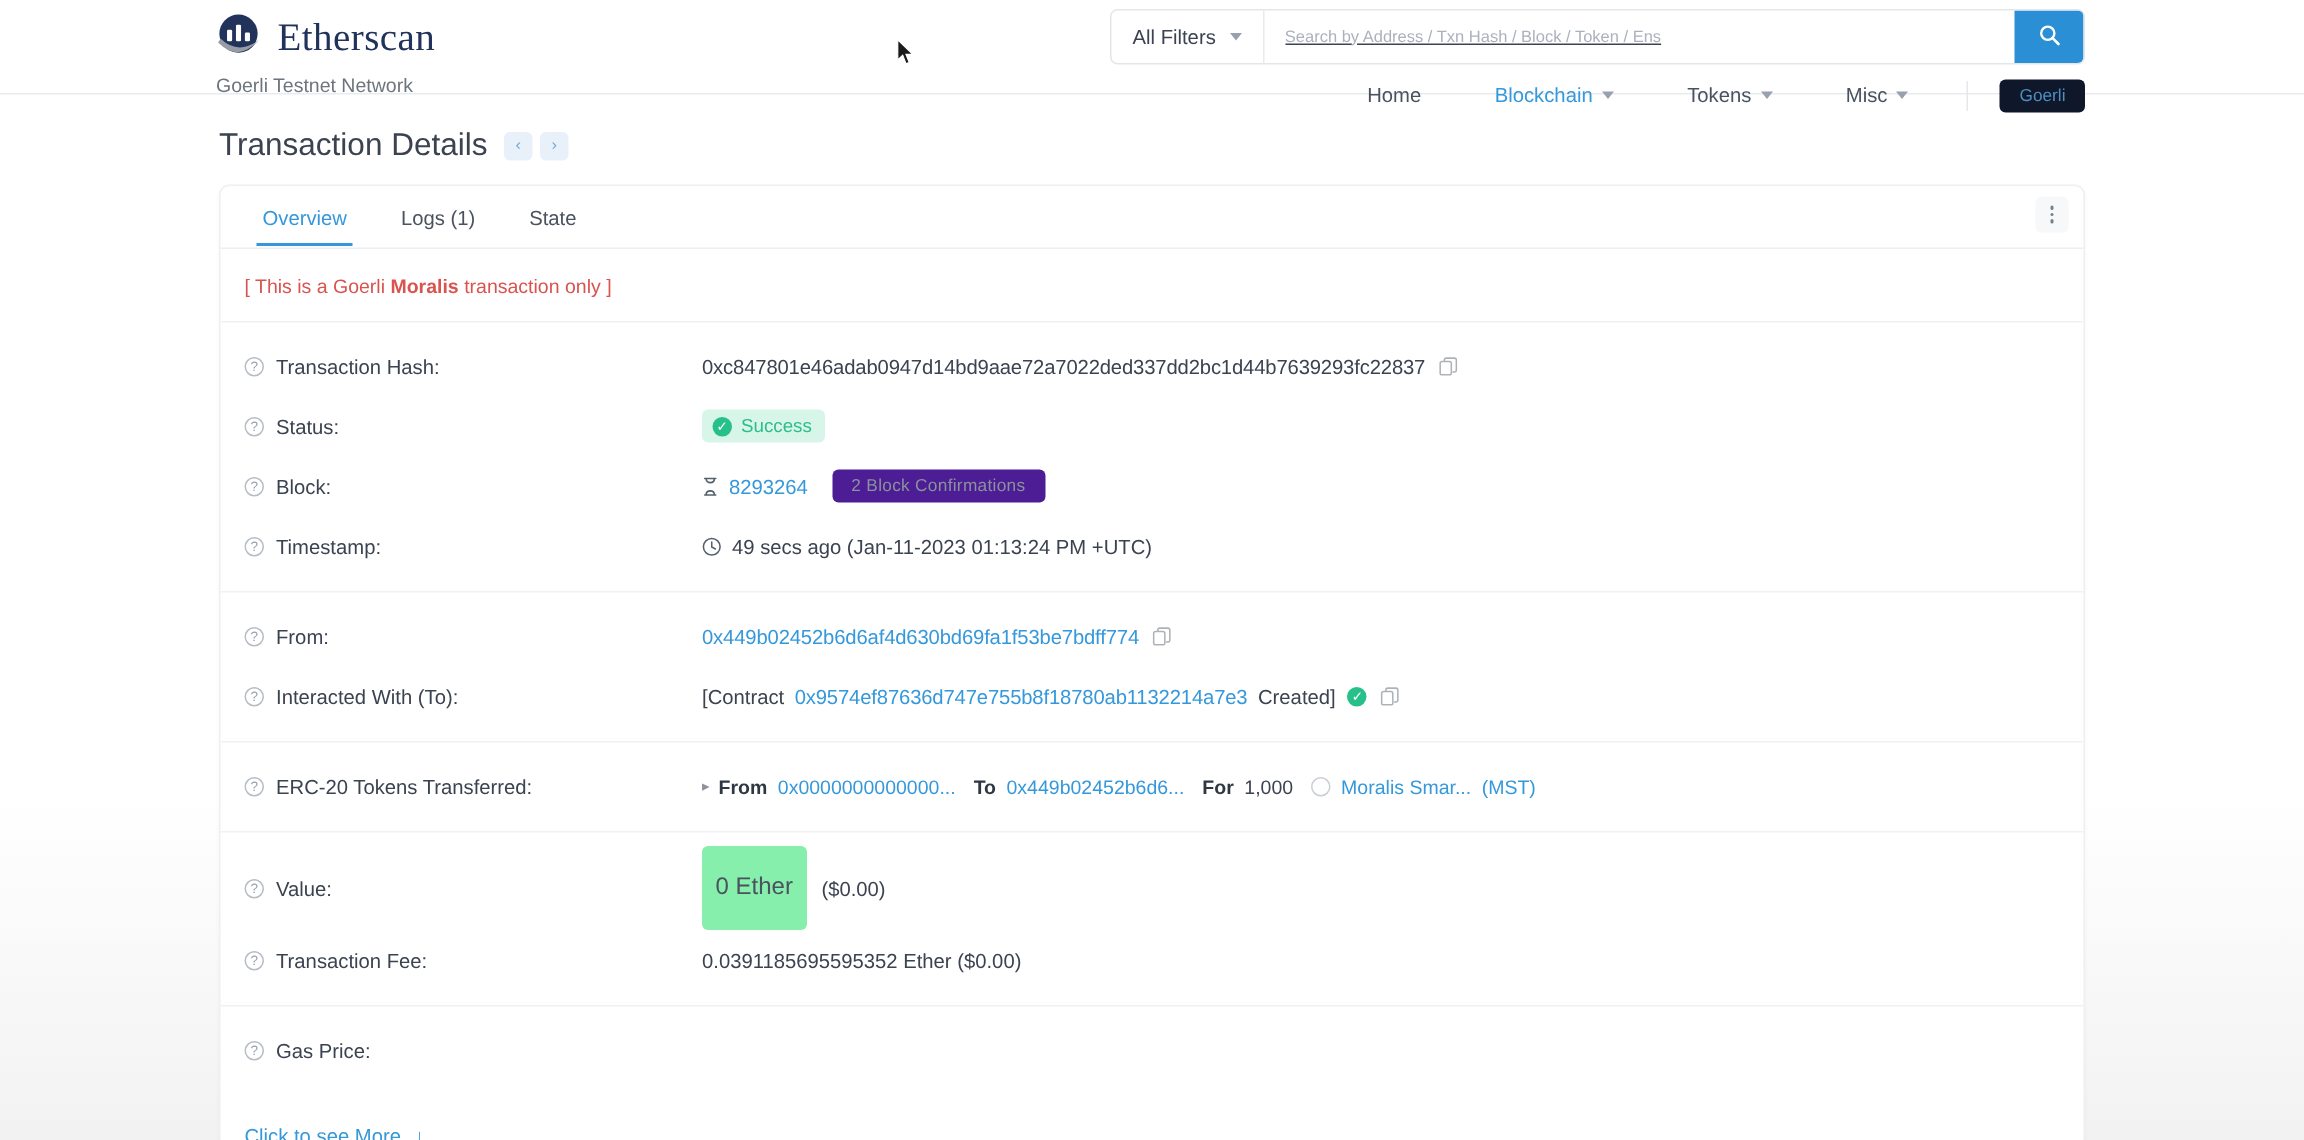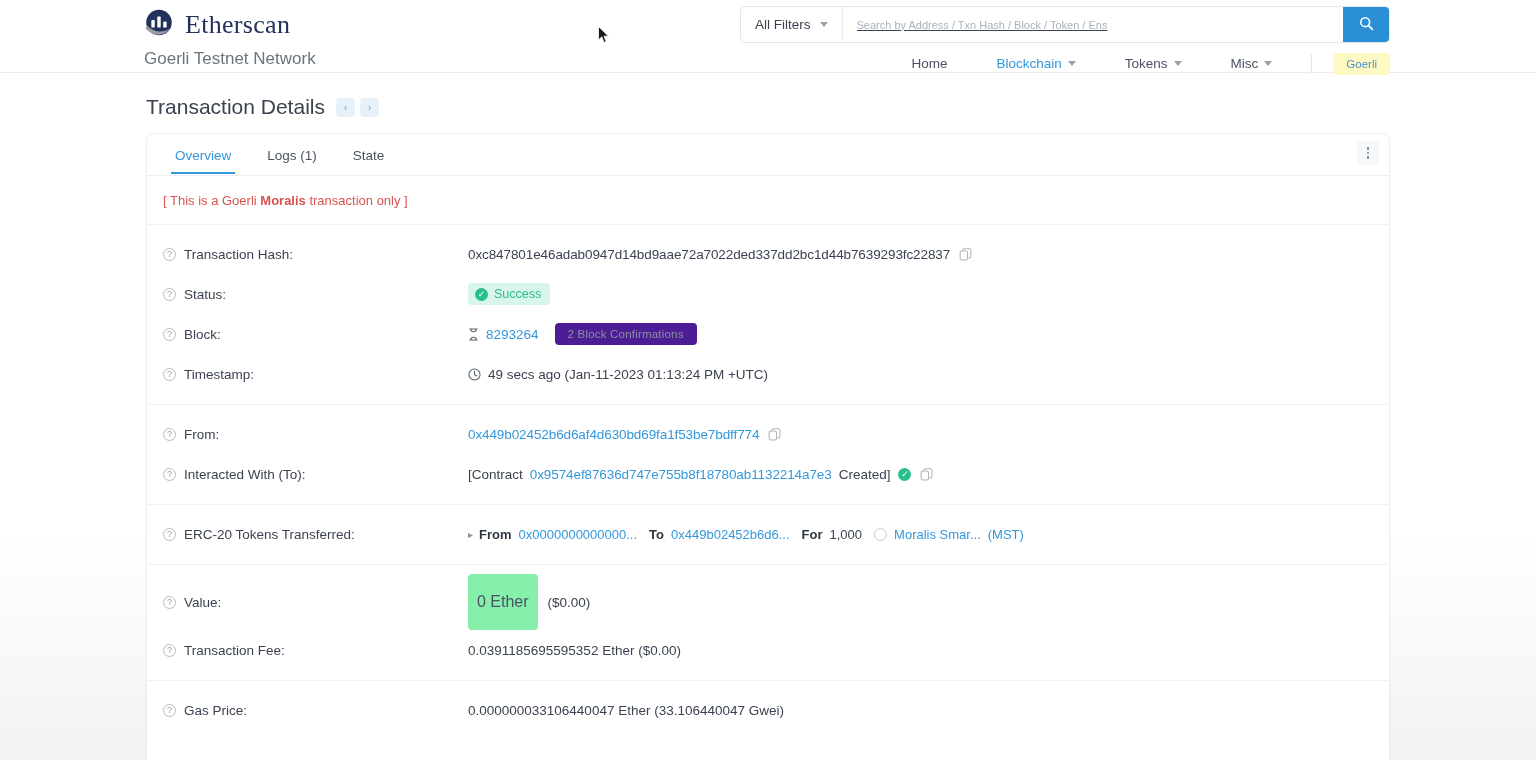--- a/index.html
+++ b/index.html
@@ -13,41 +13,41 @@
   }
   .page {
     position: relative;
     width: 1536px; height: 760px;
     background: linear-gradient(180deg,#ffffff 0%,#ffffff 70%,#f2f2f2 100%);
   }
 
   
   .topbar {
     position: relative;
-    height: 73px;
+    height: 63px;
     background: #ffffff;
     border-bottom: 1px solid #e9ecef;
   }
   .brand {
     position: absolute;
     left: 142px; top: 8px;
     display: flex; flex-direction: column;
   }
   .brand-row { display: flex; align-items: center; gap: 9px; }
   .brand-logo { width: 34px; height: 34px; display:block; }
   .brand-name {
     font-family: "Liberation Serif", serif;
     font-size: 26px;
     letter-spacing: .3px;
     color: #21325b;
   }
   .brand-sub {
     margin-top: 7px;
     margin-left: 2px;
-    font-size: 17px;
+    font-size: 13px;
     color: #6c757d;
   }
 
   .search-wrap {
     position: absolute;
     left: 740px; top: 6px;
     width: 650px; height: 37px;
     display: flex;
     border: 1px solid #e3e6ea;
     border-radius: 5px;
@@ -103,21 +103,21 @@
     cursor: pointer;
     white-space: nowrap;
   }
   .nav-item.active { color: #3498db; }
   .nav-sep {
     width: 1px; height: 20px;
     background: #e4e7eb;
     margin: 0 8px;
   }
   .net-badge {
-    background: #fef9c3;
+    background: #0f172a;
     color: #4d8fc4;
     font-size: 11.5px;
     padding: 5px 13px;
     border-radius: 4px;
     cursor: pointer;
   }
 
   
   .cursor {
     position: absolute;
@@ -547,21 +547,20 @@
             <div class="val">0.0391185695595352 Ether ($0.00)</div>
           </div>
         </div>
 
         <div class="group last">
           <div class="row">
             <div class="lbl">
               <span class="q">?</span>
               <span>Gas Price:</span>
             </div>
-            <div class="val">0.000000033106440047 Ether (33.106440047 Gwei)</div>
           </div>
         </div>
 
       </div>
 
       <div class="more-row">
         <span>Click to see More</span>
         <span>↓</span>
       </div>
 

